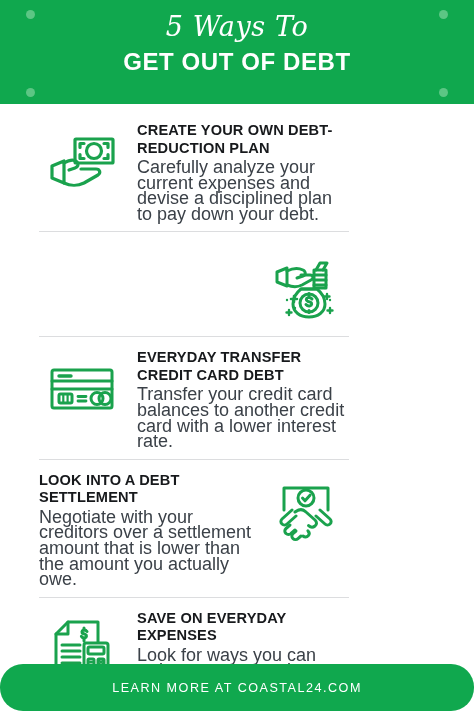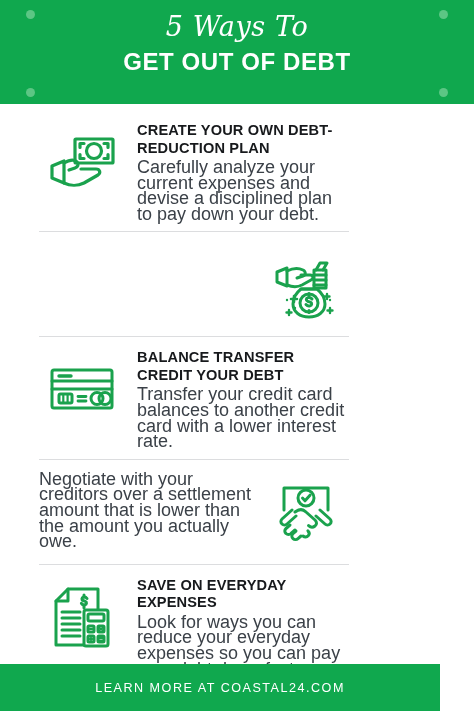--- a/index.html
+++ b/index.html
@@ -133,26 +133,27 @@
   }
 
   .gap-a { height: 9px; }
   .gap-b { height: 9px; }
 
   
   .footer {
     position: absolute;
     left: 0;
     bottom: 0;
-    width: 440px;
+    width: 474px;
     height: 47px;
     background: #10a84e;
     display: flex;
     align-items: center;
     justify-content: center;
+    border-radius: 23px;
   }
   .footer-text {
     font-family: "Liberation Sans", sans-serif;
     font-weight: 400;
     font-size: 12.6px;
     letter-spacing: 1.5px;
     color: #ffffff;
   }
 </style>
 </head>
@@ -236,21 +237,21 @@
           <path d="M6 28 h60 M6 36 h60"></path>
           <path d="M13 23 h12" stroke-width="3.4"></path>
           <rect x="13" y="41" width="13" height="9" rx="1.5"></rect>
           <path d="M17.3 41 v9 M21.6 41 v9" stroke-width="2.2"></path>
           <path d="M32 43.5 h8 M32 48 h8" stroke-width="2.8"></path>
           <circle cx="51" cy="45.5" r="6"></circle>
           <circle cx="59" cy="45.5" r="6"></circle>
         </svg>
       </div>
       <div class="sect-text">
-        <h2 class="sect-heading">BALANCE TRANSFER CREDIT YOUR DEBT</h2>
+        <h2 class="sect-heading">EVERYDAY TRANSFER CREDIT CARD DEBT</h2>
         <p class="sect-body">Transfer your credit card balances to another credit card with a lower interest rate.</p>
       </div>
     </div>
 
     <div class="gap-b"></div>
     <div class="divider"></div>
     <div class="gap-b"></div>
 
     <div class="section icon-right">
       <div class="sect-icon">
@@ -260,20 +261,21 @@
           <path d="M32.5 22 l2.5 2.8 l5 -5.6"></path>
           <path d="M22 34 l-10 9 c-1.5 1.4 -1.5 3.6 0 5 c1.4 1.4 3.6 1.4 5 0 l9 -8"></path>
           <path d="M50 34 l10 9 c1.5 1.4 1.5 3.6 0 5 c-1.4 1.4 -3.6 1.4 -5 0 l-9 -8"></path>
           <path d="M25 36 c4 -3 8 -3 11 0 l9 8 c2 2 2 4.5 0 6 c-2 1.6 -4.6 1.3 -6.4 -0.4"></path>
           <path d="M20 49 l-4 3.5 c-1.6 1.4 -1.6 3.6 0 5 c1.4 1.3 3.6 1.3 5 0 l4 -3.5"></path>
           <path d="M26 55 l-3 2.6 c-1.6 1.4 -1.6 3.6 0 5 c1.4 1.3 3.6 1.3 5 0 l3 -2.6"></path>
           <path d="M33 60 c1.6 1.4 3.8 1.3 5.2 -0.2 c1.3 -1.5 1.2 -3.6 -0.3 -5"></path>
         </svg>
       </div>
       <div class="sect-text">
+        <h2 class="sect-heading">LOOK INTO A DEBT SETTLEMENT</h2>
         <p class="sect-body">Negotiate with your creditors over a settlement amount that is lower than the amount you actually owe.</p>
       </div>
     </div>
 
     <div class="gap-b"></div>
     <div class="divider"></div>
     <div class="gap-b"></div>
 
     <div class="section icon-left">
       <div class="sect-icon">

